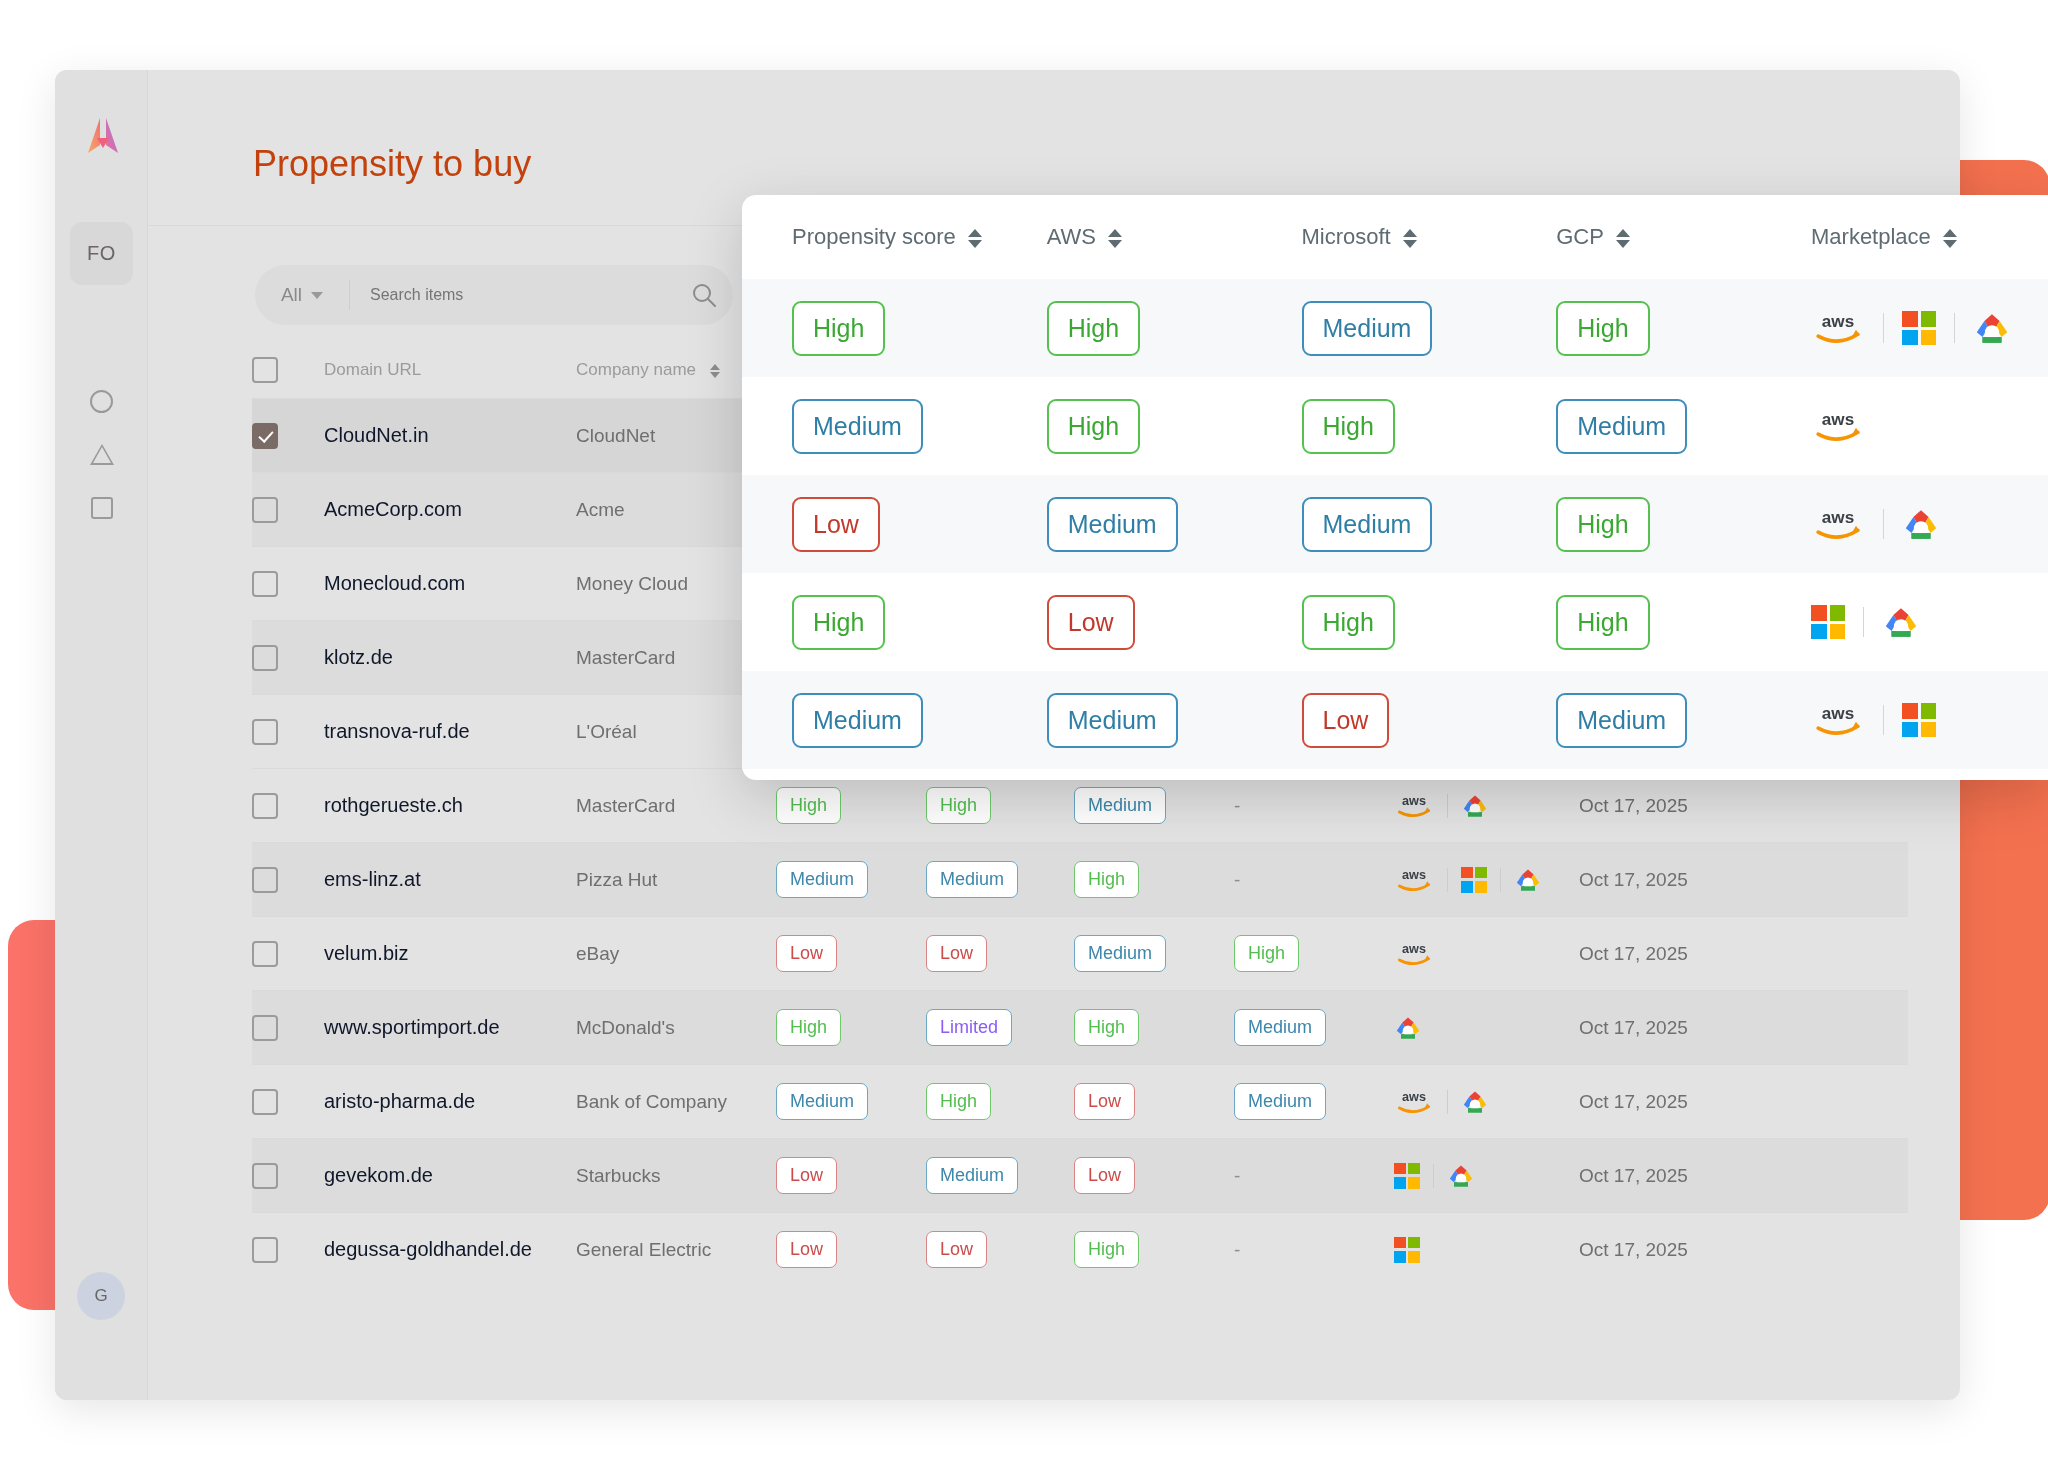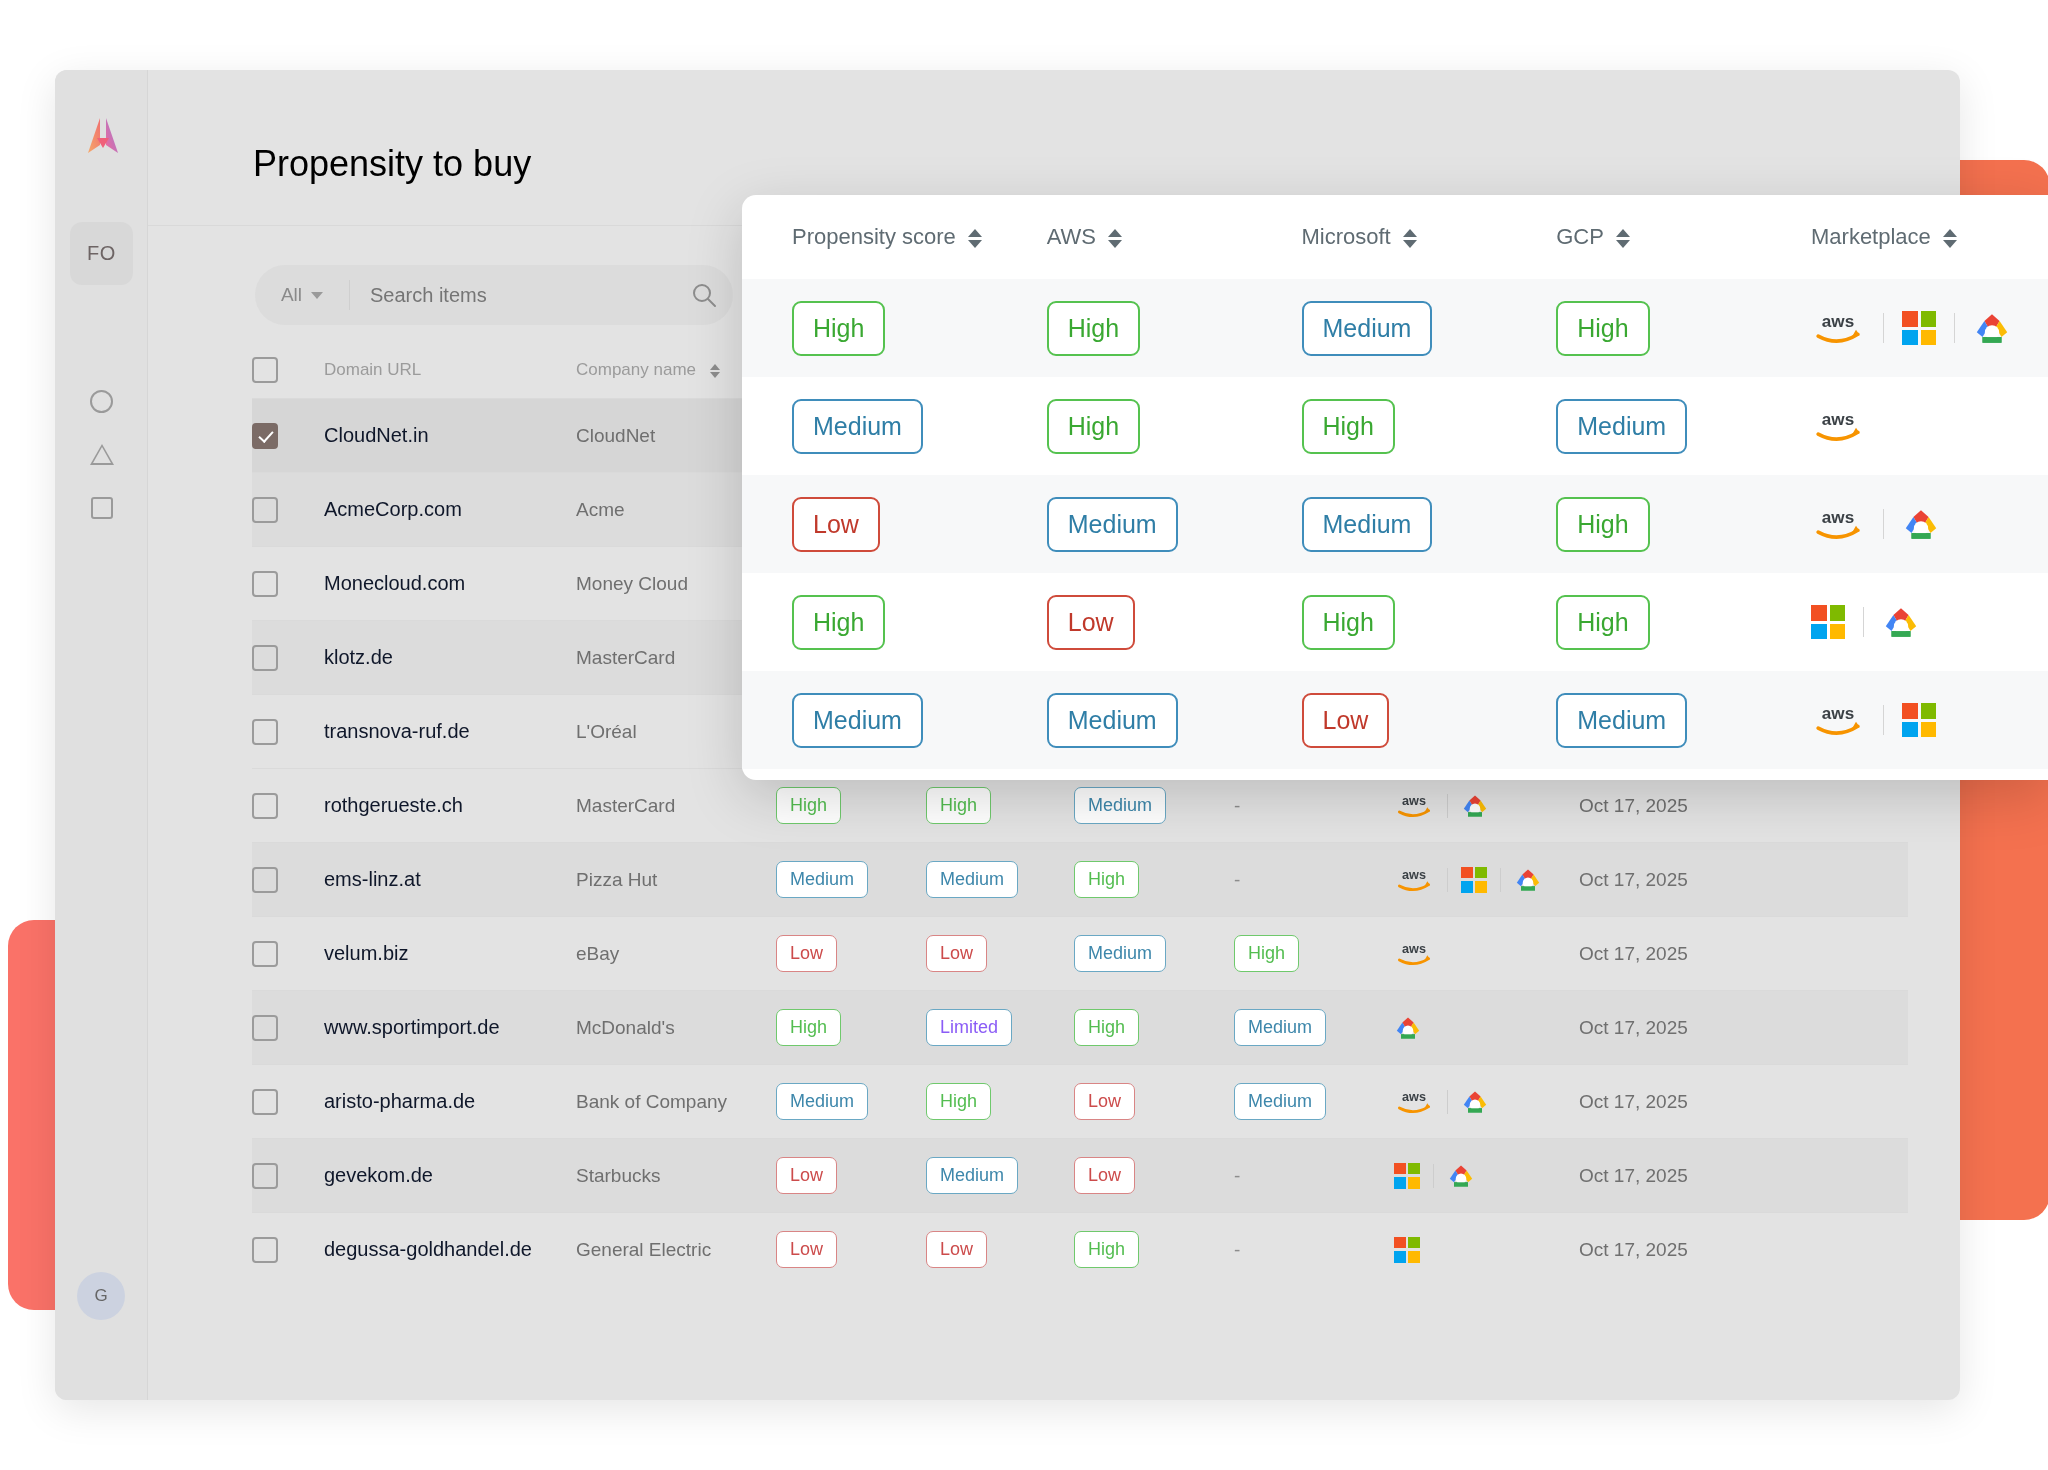--- a/index.html
+++ b/index.html
@@ -47,34 +47,34 @@
   .sh-square { width:22px; height:22px; border:2px solid #9a9a9a; border-radius:3px; }
   .rail-avatar {
     position:absolute; left:22px; top:1202px; width:48px; height:48px; border-radius:50%;
     background:#ccd2e0; color:#666; font-size:17px; display:flex;align-items:center;justify-content:center;
   }
 
   
   .main { position:absolute; left:93px; top:0; right:0; bottom:0; }
   .page-title {
     position:absolute; left:105px; top:73px;
-    font-size: 36px; color:#000000; font-weight: 400;
+    font-size: 36px; color:#c2410c; font-weight: 400;
   }
   .title-rule { position:absolute; left:0; top:155px; right:0; height:1px; background:#d9d9d9; }
 
   
   .searchbar {
     position:absolute; left:107px; top:195px; width:478px; height:60px;
     background:#dcdcdc; border-radius:30px; display:flex; align-items:center;
   }
   .sb-all { width:94px; display:flex;align-items:center;justify-content:center; gap:9px;
             font-size:19px; color:#8a8a8a; }
   .caret { width:0;height:0;border-left:6px solid transparent;border-right:6px solid transparent;border-top:7px solid #9a9a9a; }
   .sb-div { width:1px; height:30px; background:#cfcfcf; }
-  .sb-input { flex:1; padding-left:20px; font-size:20px; color:#a3a3a3; background:transparent; border:0; outline:none; font-family:inherit;}
+  .sb-input { flex:1; padding-left:20px; font-size:16px; color:#a3a3a3; background:transparent; border:0; outline:none; font-family:inherit;}
   .sb-search { width:58px; display:flex;align-items:center;justify-content:center; }
 
   
   .table { position:absolute; left:104px; top:272px; right:52px; }
   .thead { display:flex; align-items:center; height:56px; font-size:17px; color:#9b9b9b; }
   .tr { display:flex; align-items:center; height:74px; border-top:1px solid #dadada;}
   .tr.alt { background:#dcdcdc; }
   .tr.sel { background:#d6d6d6; }
   .c-chk   { width:72px; display:flex; align-items:center; }
   .c-dom   { width:252px; }

